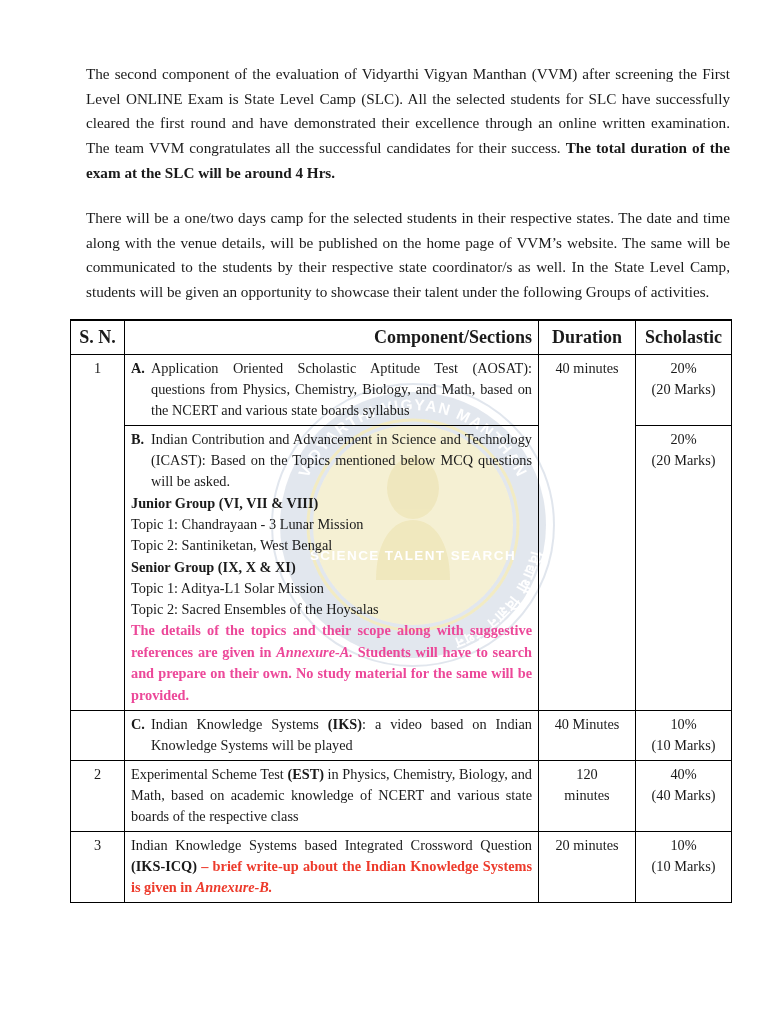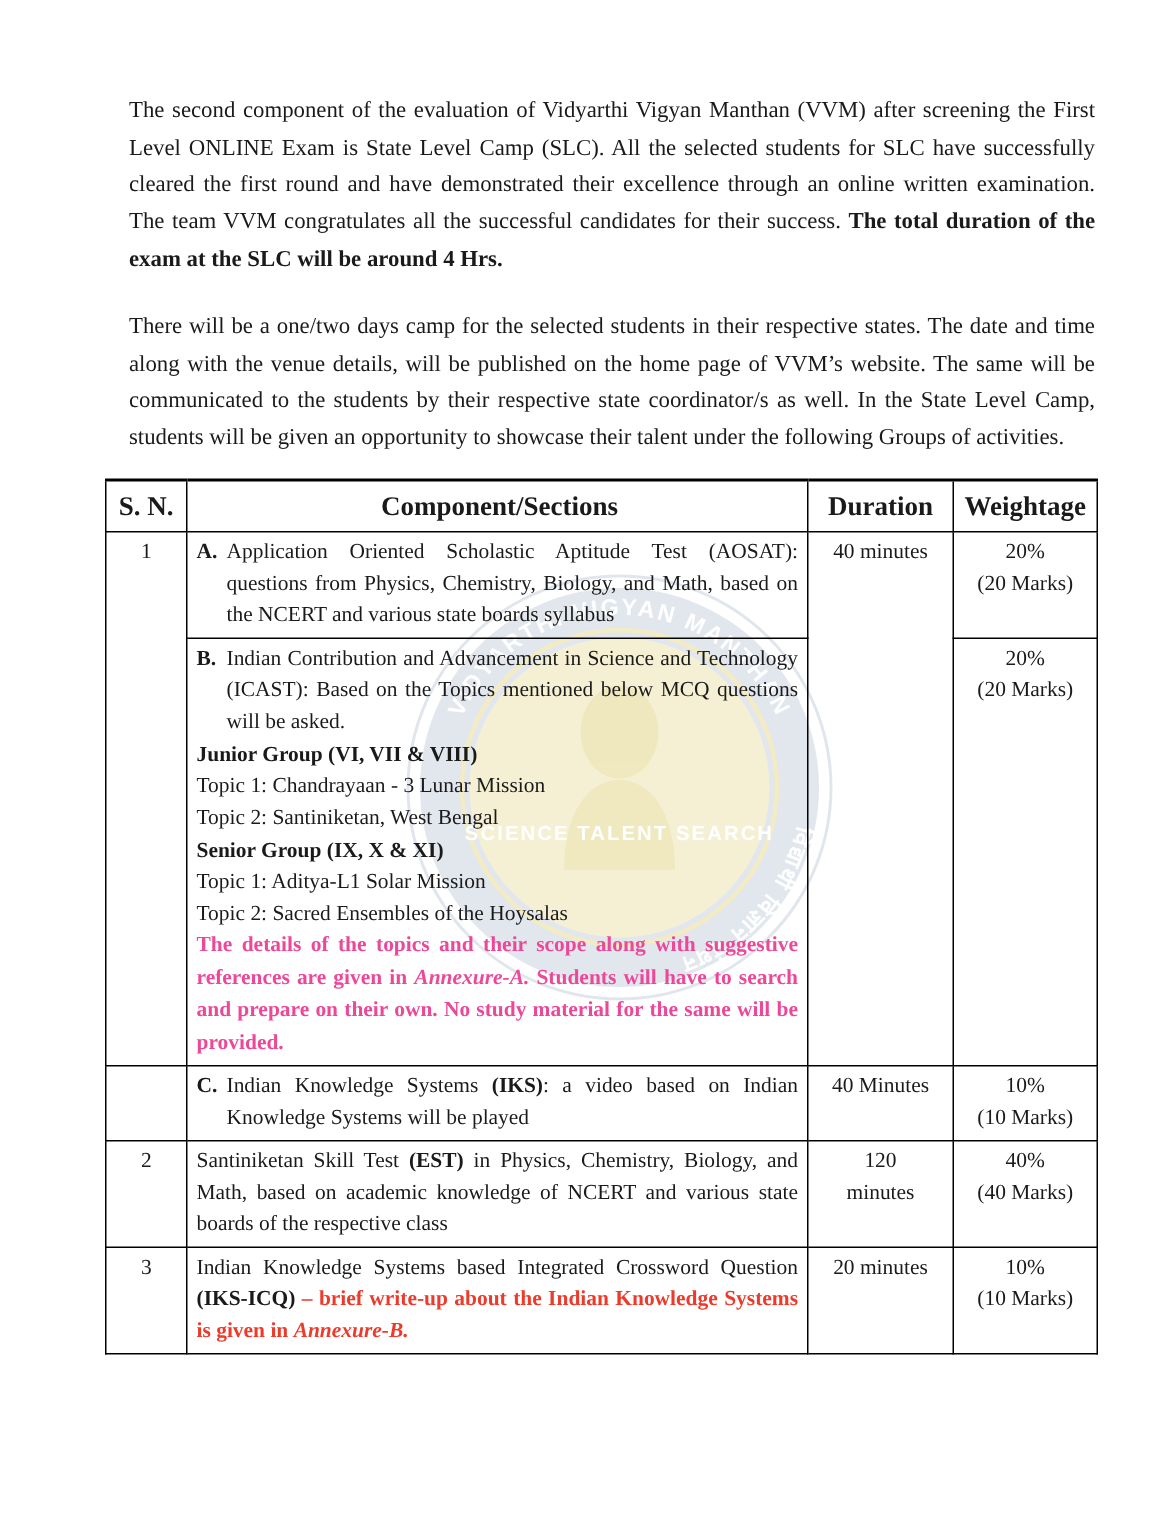--- a/index.html
+++ b/index.html
@@ -88,21 +88,21 @@
     line-height: 1.47;
     background: transparent;
   }
   table.slc thead th {
     font-weight: bold;
     text-align: center;
     font-size: 18px;
     padding: 3px 6px 4px 6px;
     border-top: 2px solid #000;
   }
-  table.slc thead th.th-comp { text-align: center; padding-left: 9px; }
+  table.slc thead th.th-comp { text-align: right; padding-left: 9px; }
 
   .cell-sn {
     text-align: center;
     vertical-align: middle;
     font-size: 15px;
   }
   .cell-dur {
     text-align: center;
     vertical-align: middle;
     font-size: 14.6px;
@@ -199,21 +199,21 @@
         <col class="c-sn">
           <col class="c-comp">
           <col class="c-dur">
           <col class="c-wt">
       </colgroup>
       <thead>
         <tr>
           <th>S. N.</th>
           <th class="th-comp">Component/Sections</th>
           <th>Duration</th>
-          <th>Weightage</th>
+          <th>Scholastic</th>
         </tr>
       </thead>
       <tbody>
 
         <tr>
           <td class="cell-sn" rowspan="2">1</td>
           <td>
             <div class="item">
               <span class="marker">A.</span>
               <span class="body">Application Oriented Scholastic Aptitude Test (AOSAT): questions from Physics, Chemistry, Biology, and Math, based on the NCERT and various state boards syllabus</span>
@@ -259,21 +259,21 @@
           </td>
           <td class="cell-dur">40 Minutes</td>
           <td class="cell-wt">
             <span class="blk">10%</span>
             <span class="blk">(10 Marks)</span>
           </td>
         </tr>
 
         <tr>
           <td class="cell-sn">2</td>
-          <td class="justify"><span>Santiniketan Skill Test </span><b>(EST)</b><span> in Physics, Chemistry, Biology, and Math, based on academic knowledge of NCERT and various state boards of the respective class</span></td>
+          <td class="justify"><span>Experimental Scheme Test </span><b>(EST)</b><span> in Physics, Chemistry, Biology, and Math, based on academic knowledge of NCERT and various state boards of the respective class</span></td>
           <td class="cell-dur">
             <span class="blk">120</span>
             <span class="blk">minutes</span>
           </td>
           <td class="cell-wt">
             <span class="blk">40%</span>
             <span class="blk">(40 Marks)</span>
           </td>
         </tr>
 

